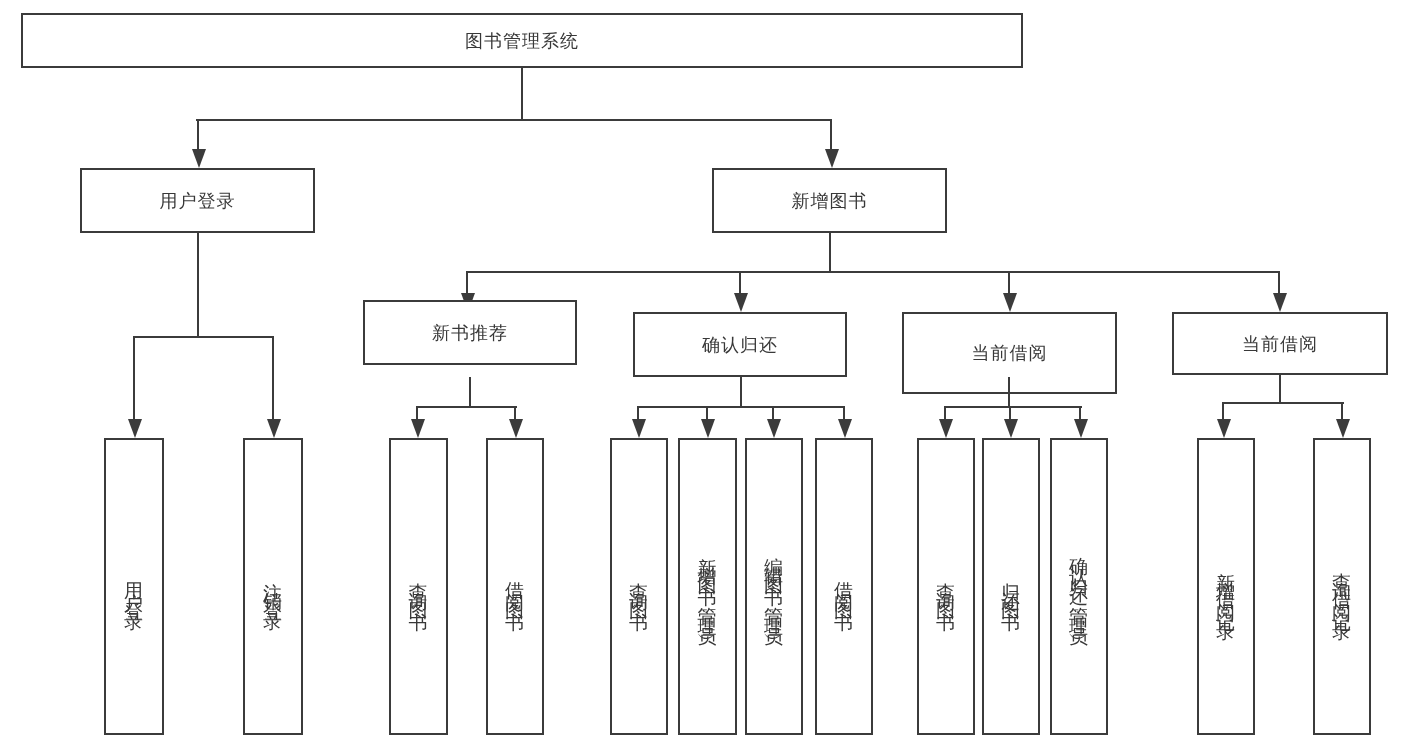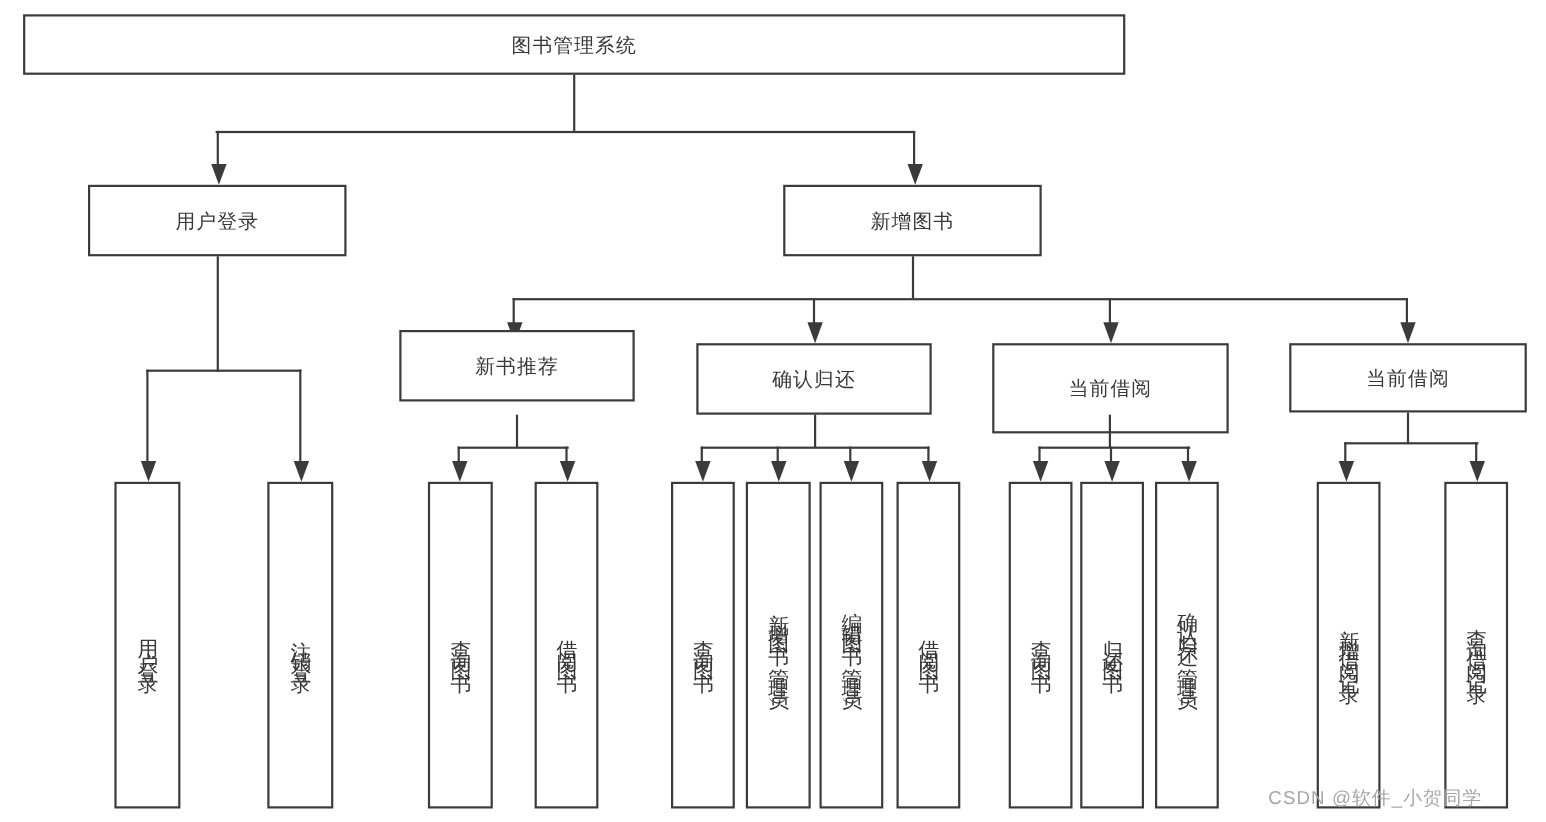--- a/index.html
+++ b/index.html
@@ -139,15 +139,14 @@
   <div class="node v" style="left:745px;top:438px;width:58px;height:297px">编辑图书（管理员）</div>
   <div class="node v" style="left:815px;top:438px;width:58px;height:297px">借阅图书</div>
 
   <div class="node v" style="left:917px;top:438px;width:58px;height:297px">查询图书</div>
   <div class="node v" style="left:982px;top:438px;width:58px;height:297px">归还图书</div>
   <div class="node v" style="left:1050px;top:438px;width:58px;height:297px">确认归还（管理员）</div>
 
   <div class="node v" style="left:1197px;top:438px;width:58px;height:297px">新增借阅记录</div>
   <div class="node v" style="left:1313px;top:438px;width:58px;height:297px">查询借阅记录</div>
 
-  <div class="watermark">CSDN @软件_小贺同学</div>
 
 </div>
 
 </body></html>

